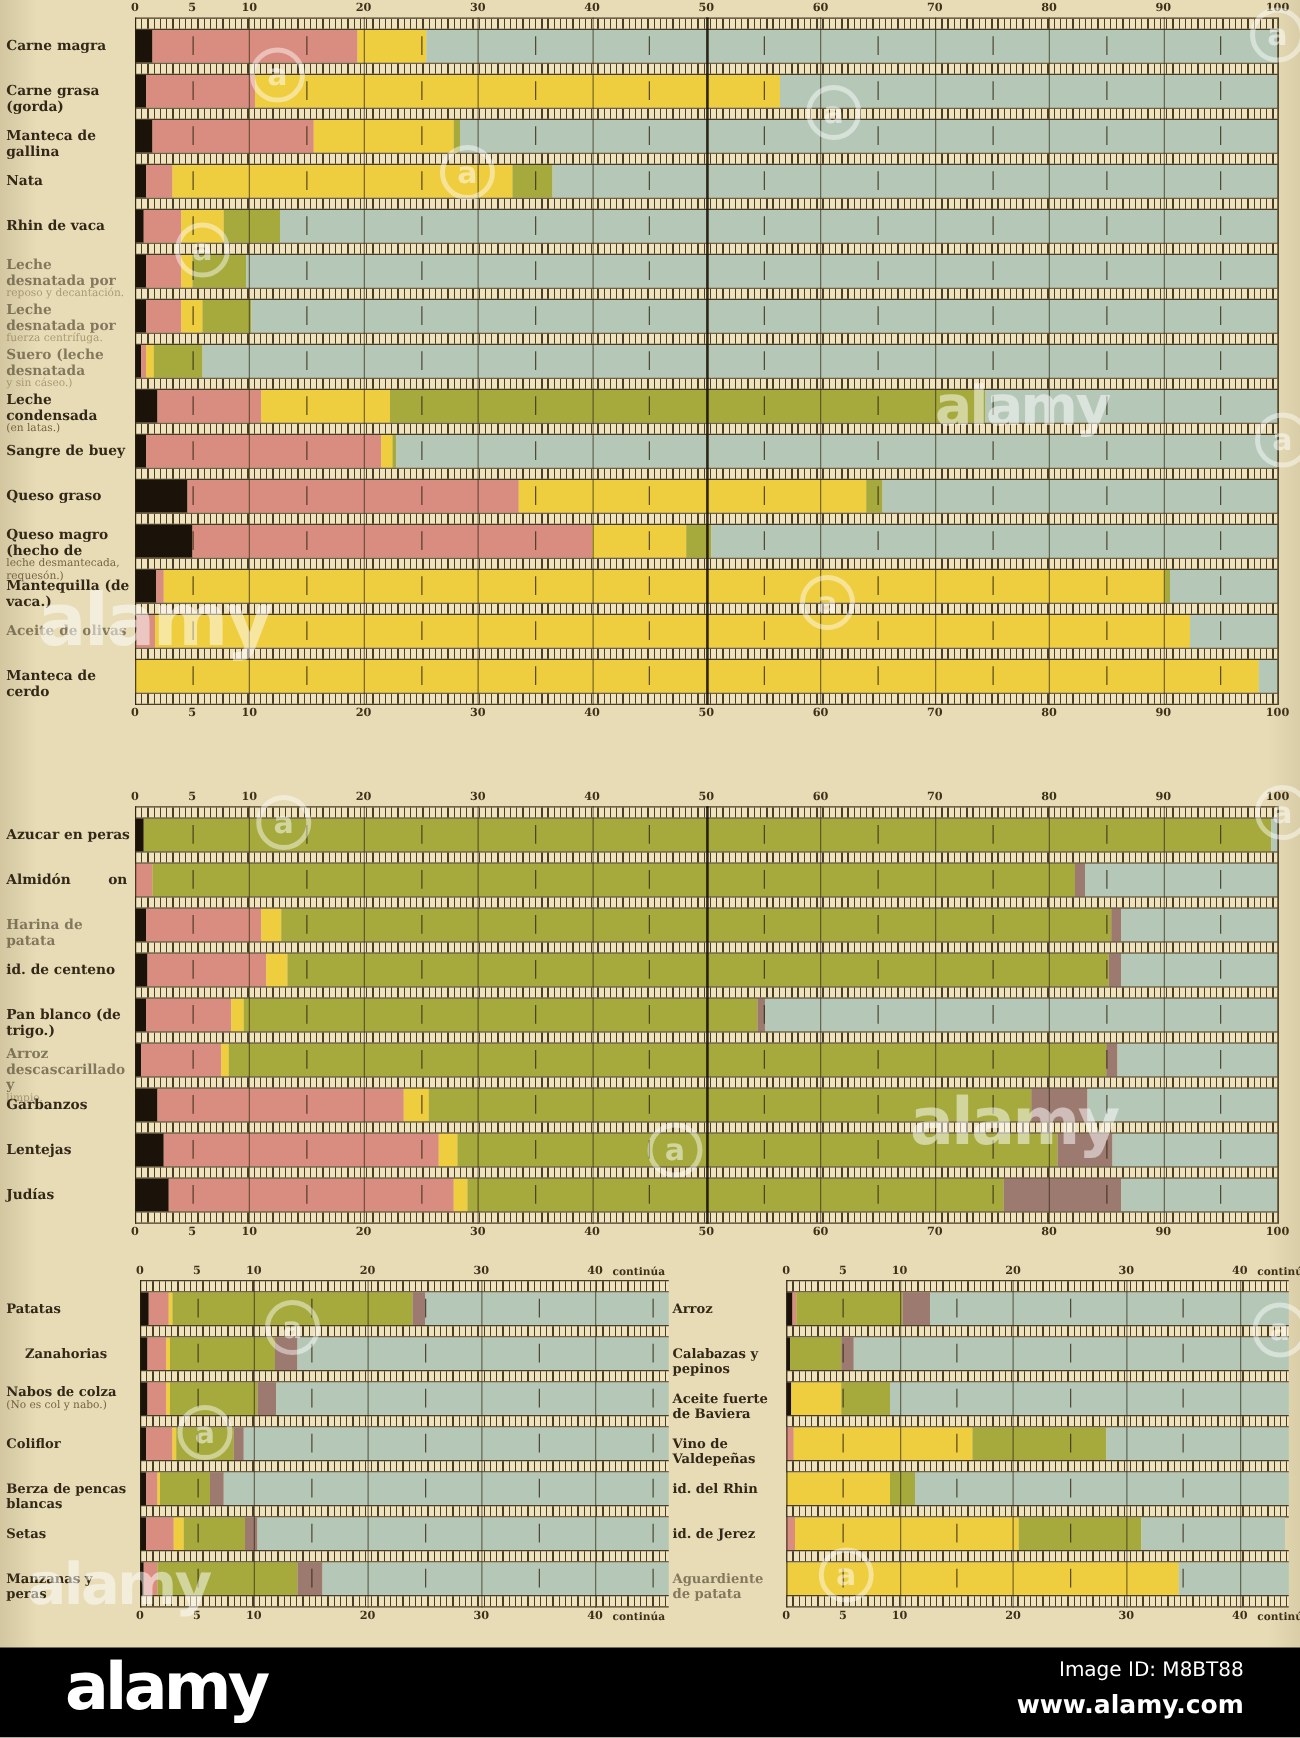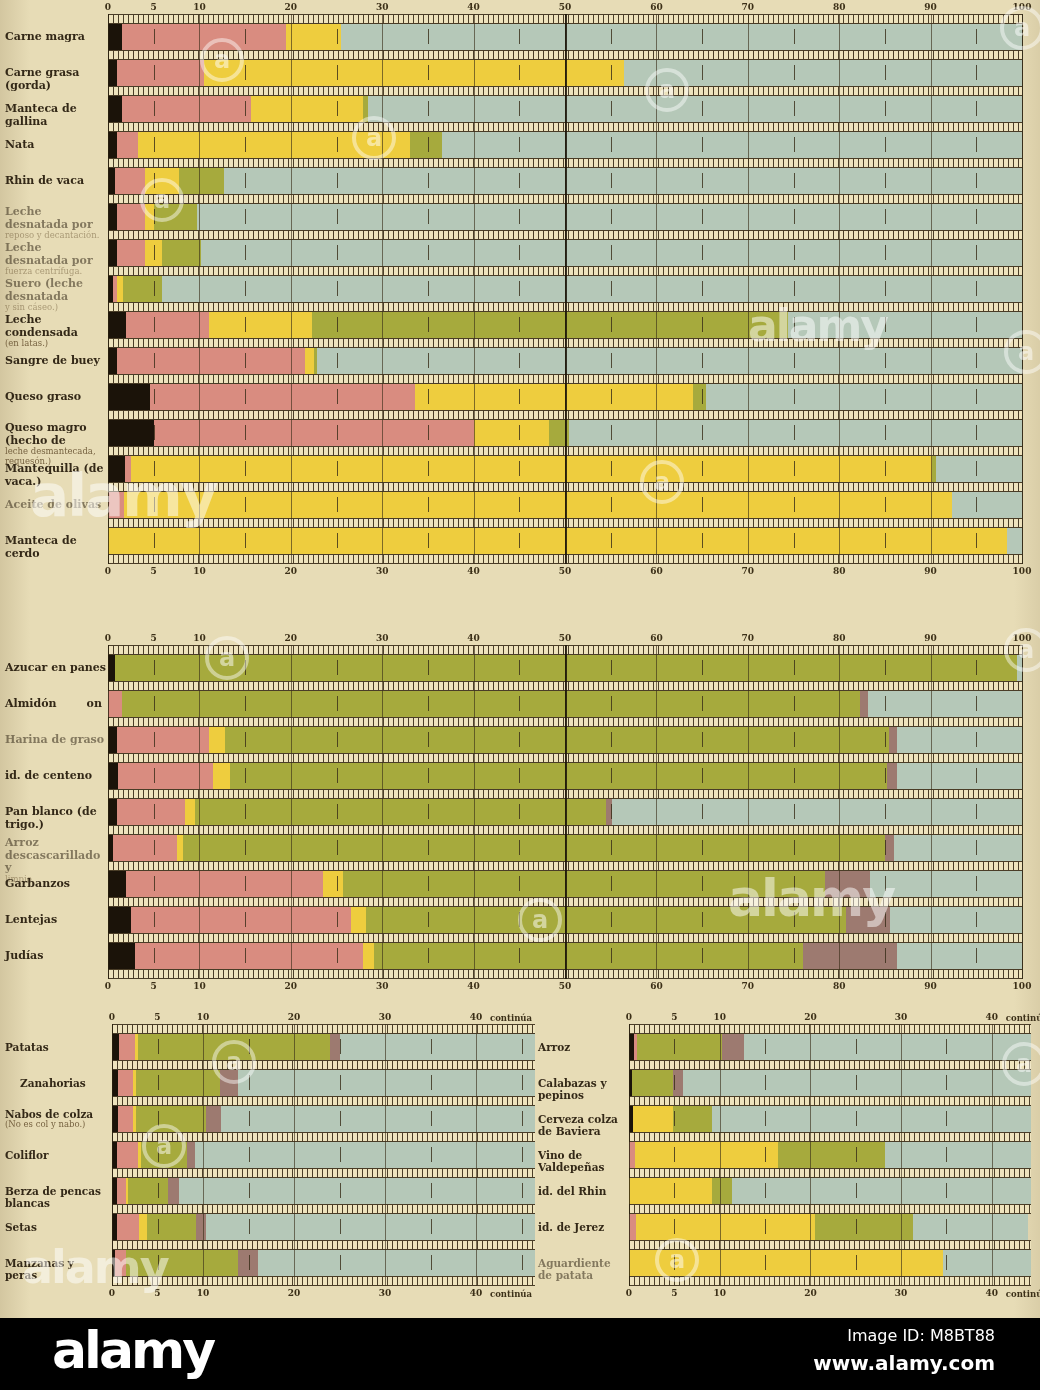--- a/index.html
+++ b/index.html
@@ -407,21 +407,21 @@
         <div class="tick5" style="left: 153.7px; top: 660px;"></div>
         <div class="tick5" style="left: 245.1px; top: 660px;"></div>
         <div class="tick5" style="left: 336.5px; top: 660px;"></div>
         <div class="tick5" style="left: 427.9px; top: 660px;"></div>
         <div class="tick5" style="left: 519.3px; top: 660px;"></div>
         <div class="tick5" style="left: 610.7px; top: 660px;"></div>
         <div class="tick5" style="left: 702.1px; top: 660px;"></div>
         <div class="tick5" style="left: 793.5px; top: 660px;"></div>
         <div class="tick5" style="left: 884.9px; top: 660px;"></div>
         <div class="tick5" style="left: 976.3px; top: 660px;"></div>
-        <div class="lbl" style="left: 5px; width: 102px; top: 662px;"><span>Azucar en panes</span></div>
+        <div class="lbl" style="left: 5px; width: 102px; top: 662px;"><span>Azucar en peras</span></div>
         <div class="bar" style="left: 108px; top: 691px; width: 914px;">
           <div class="seg" style="width: 13.71px; background: rgb(217, 140, 128);"></div>
           <div class="seg" style="width: 738.512px; background: rgb(166, 170, 61);"></div>
           <div class="seg" style="width: 7.312px; background: rgb(157, 122, 112);"></div>
           <div class="seg" style="width: 154.466px; background: rgb(181, 200, 184);"></div>
         </div>
         <div class="tick5" style="left: 153.7px; top: 696px;"></div>
         <div class="tick5" style="left: 245.1px; top: 696px;"></div>
         <div class="tick5" style="left: 336.5px; top: 696px;"></div>
         <div class="tick5" style="left: 427.9px; top: 696px;"></div>
@@ -443,21 +443,21 @@
         <div class="tick5" style="left: 153.7px; top: 732px;"></div>
         <div class="tick5" style="left: 245.1px; top: 732px;"></div>
         <div class="tick5" style="left: 336.5px; top: 732px;"></div>
         <div class="tick5" style="left: 427.9px; top: 732px;"></div>
         <div class="tick5" style="left: 519.3px; top: 732px;"></div>
         <div class="tick5" style="left: 610.7px; top: 732px;"></div>
         <div class="tick5" style="left: 702.1px; top: 732px;"></div>
         <div class="tick5" style="left: 793.5px; top: 732px;"></div>
         <div class="tick5" style="left: 884.9px; top: 732px;"></div>
         <div class="tick5" style="left: 976.3px; top: 732px;"></div>
-        <div class="lbl muted" style="left: 5px; width: 102px; top: 734px;"><span>Harina de graso</span></div>
+        <div class="lbl muted" style="left: 5px; width: 102px; top: 734px;"><span>Harina de patata</span></div>
         <div class="bar" style="left: 108px; top: 763px; width: 914px;">
           <div class="seg" style="width: 10.054px; background: rgb(27, 19, 9);"></div>
           <div class="seg" style="width: 95.056px; background: rgb(217, 140, 128);"></div>
           <div class="seg" style="width: 16.452px; background: rgb(238, 205, 62);"></div>
           <div class="seg" style="width: 657.166px; background: rgb(166, 170, 61);"></div>
           <div class="seg" style="width: 10.054px; background: rgb(157, 122, 112);"></div>
           <div class="seg" style="width: 125.218px; background: rgb(181, 200, 184);"></div>
         </div>
         <div class="tick5" style="left: 153.7px; top: 768px;"></div>
         <div class="tick5" style="left: 245.1px; top: 768px;"></div>
@@ -754,21 +754,21 @@
         <div class="bar" style="left: 629px; top: 1106px; width: 401.801px;">
           <div class="seg" style="width: 3.628px; background: rgb(27, 19, 9);"></div>
           <div class="seg" style="width: 40.815px; background: rgb(238, 205, 62);"></div>
           <div class="seg" style="width: 38.094px; background: rgb(166, 170, 61);"></div>
           <div class="seg" style="width: 319.264px; background: rgb(181, 200, 184);"></div>
         </div>
         <div class="tick5" style="left: 674.35px; top: 1111px;"></div>
         <div class="tick5" style="left: 765.05px; top: 1111px;"></div>
         <div class="tick5" style="left: 855.75px; top: 1111px;"></div>
         <div class="tick5" style="left: 946.45px; top: 1111px;"></div>
-        <div class="lbl small" style="left: 538px; width: 88px; top: 1113px;"><span>Cerveza colza de Baviera</span></div>
+        <div class="lbl small" style="left: 538px; width: 88px; top: 1113px;"><span>Aceite fuerte de Baviera</span></div>
         <div class="bar" style="left: 629px; top: 1142px; width: 401.801px;">
           <div class="seg" style="width: 6.349px; background: rgb(217, 140, 128);"></div>
           <div class="seg" style="width: 142.399px; background: rgb(238, 205, 62);"></div>
           <div class="seg" style="width: 107.026px; background: rgb(166, 170, 61);"></div>
           <div class="seg" style="width: 146.027px; background: rgb(181, 200, 184);"></div>
         </div>
         <div class="tick5" style="left: 674.35px; top: 1147px;"></div>
         <div class="tick5" style="left: 765.05px; top: 1147px;"></div>
         <div class="tick5" style="left: 855.75px; top: 1147px;"></div>
         <div class="tick5" style="left: 946.45px; top: 1147px;"></div>

